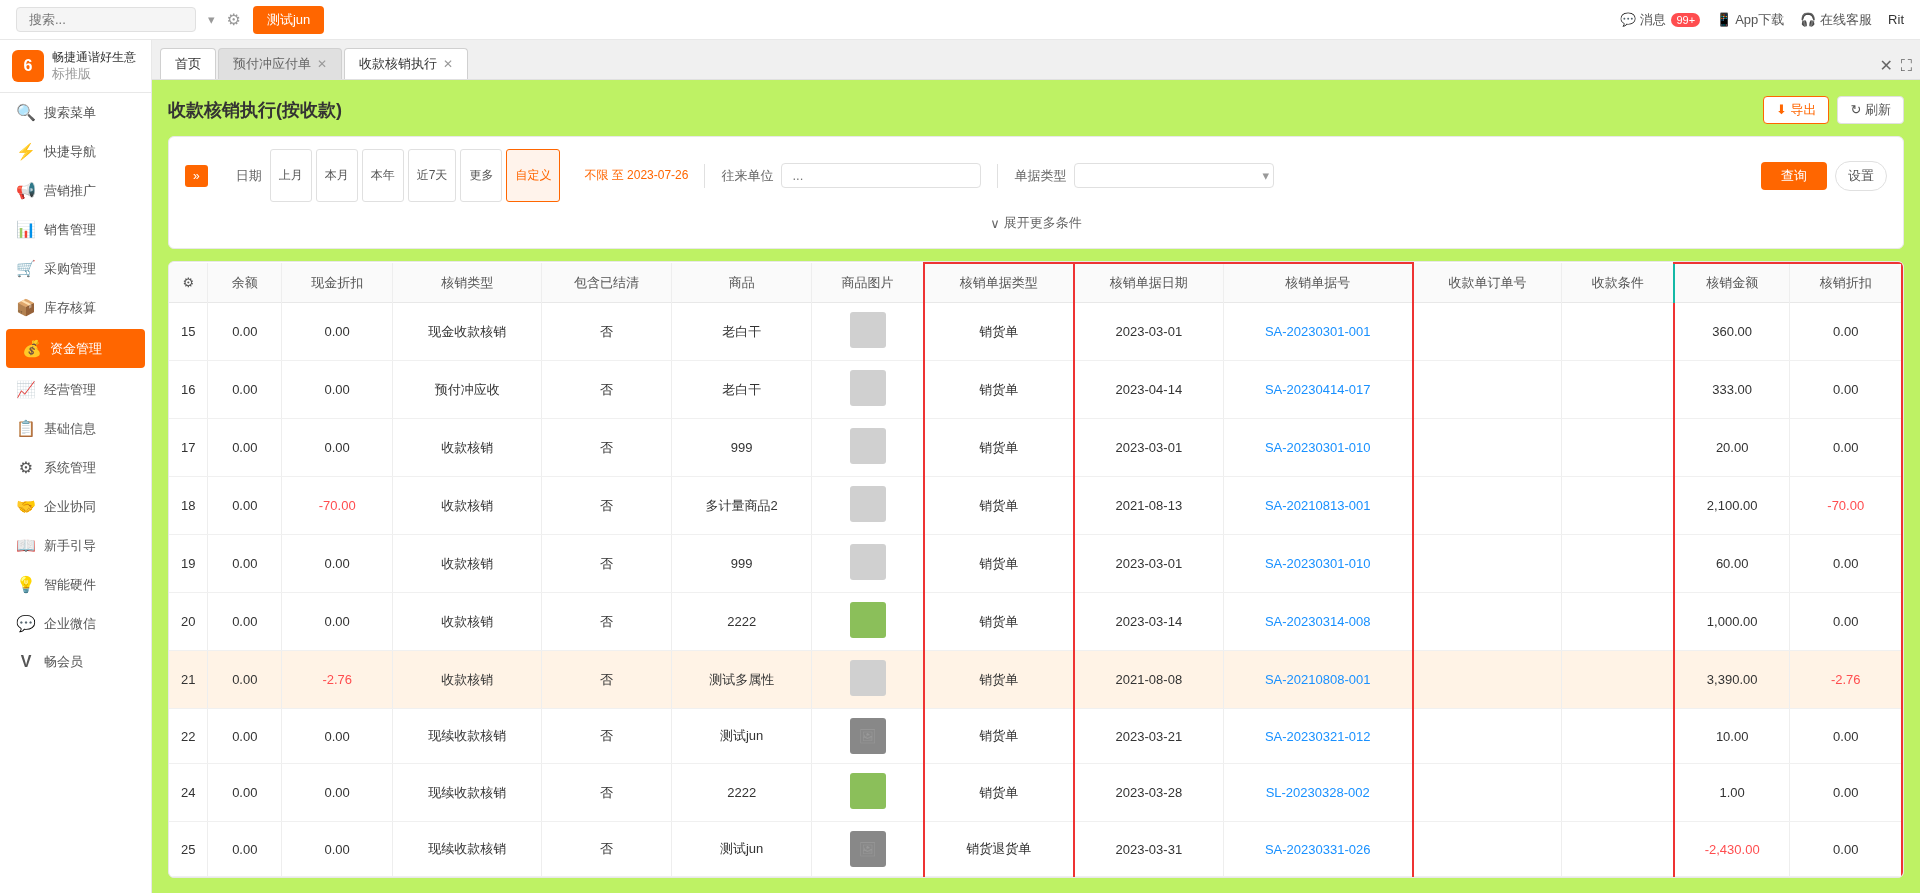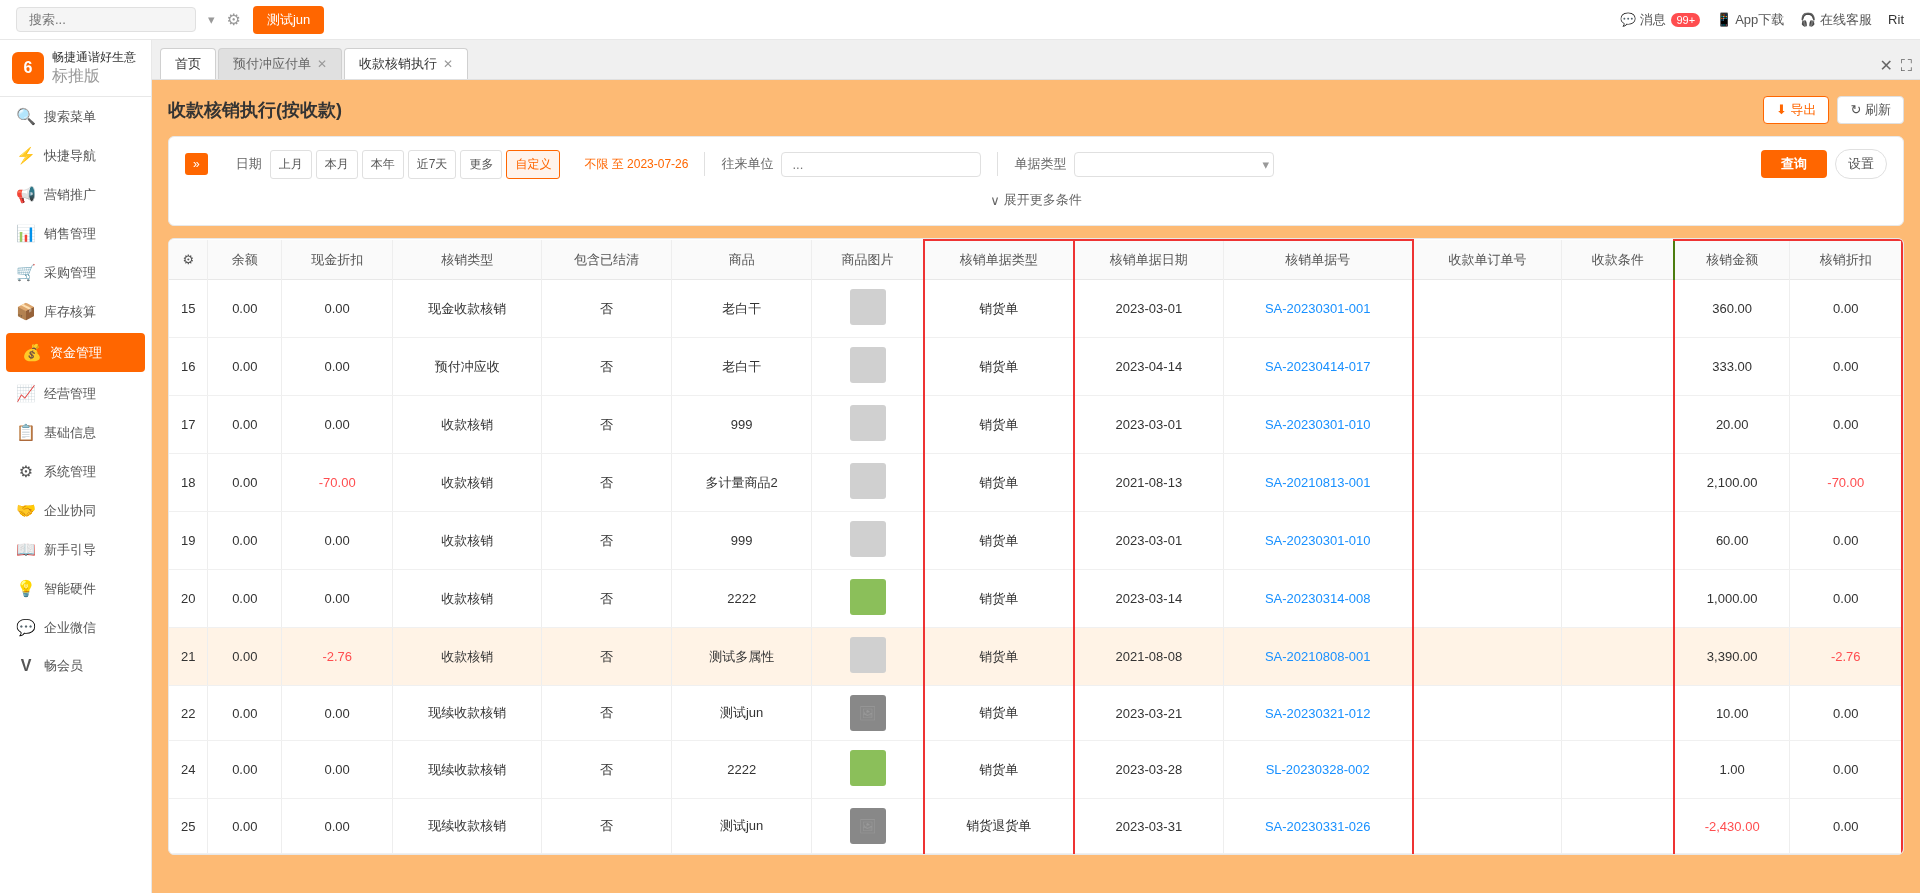--- a/index.html
+++ b/index.html
@@ -120,21 +120,21 @@
       background: #fff;
       color: #333;
       font-weight: 500;
     }
     .tab.home { background: #fff; color: #333; }
     .tab-close { color: #999; font-size: 12px; cursor: pointer; }
     .tab-bar-right { margin-left: auto; display: flex; align-items: center; gap: 8px; padding-bottom: 4px; }
     .tab-action-btn { background: none; border: none; cursor: pointer; color: #666; font-size: 16px; }
     
     
-    .page-content { flex: 1; overflow-y: auto; padding: 16px; background: #fdba74; }
+    .page-content { flex: 1; overflow-y: auto; padding: 16px; background: #bef264; }
     
     
     .page-header {
       display: flex;
       align-items: center;
       justify-content: space-between;
       margin-bottom: 12px;
     }
     .page-title { font-size: 18px; font-weight: 600; color: #333; }
     .header-actions { display: flex; gap: 8px; }
@@ -166,21 +166,21 @@
       margin-bottom: 12px;
     }
     .filter-row { display: flex; align-items: center; gap: 16px; flex-wrap: wrap; }
     .filter-item { display: flex; align-items: center; gap: 8px; }
     .filter-label { color: #666; font-size: 13px; white-space: nowrap; }
     .filter-date-group { display: flex; align-items: center; gap: 4px; }
     .date-btn {
       border: 1px solid #e0e0e0;
       background: #fff;
       border-radius: 3px;
-      padding: 5px 8px;
+      padding: 17px 8px;
       cursor: pointer;
       font-size: 12px;
       color: #555;
     }
     .date-btn.custom { color: #ff6600; border-color: #ff6600; background: #fff3eb; }
     .filter-divider { width: 1px; height: 24px; background: #e0e0e0; }
     .filter-input {
       border: 1px solid #e0e0e0;
       border-radius: 4px;
       padding: 4px 10px;
@@ -189,21 +189,20 @@
       width: 160px;
     }
     .btn-query {
       background: #ff6600;
       color: #fff;
       border: none;
       border-radius: 4px;
       padding: 5px 20px;
       cursor: pointer;
       font-size: 13px;
-      font-weight: bold;
     }
     .btn-settings {
       border: 1px solid #e0e0e0;
       background: #fff;
       border-radius: 15px;
       padding: 5px 12px;
       cursor: pointer;
       font-size: 13px;
       color: #555;
     }
@@ -311,21 +310,21 @@
   </div>
 </div>
 
 <div class="layout">
 
   <div class="sidebar">
     <div class="sidebar-logo">
       <div class="logo-icon">6</div>
       <div class="logo-text">
         <div>畅捷通谐好生意</div>
-        <div style="font-size:16px;color:#999">标推版</div>
+        <div style="font-size:13px;color:#999">标推版</div>
       </div>
     </div>
     <div class="sidebar-menu">
 
       <div class="sidebar-item">
         <span class="sidebar-icon">🔍</span>
         <span>搜索菜单</span>
       </div>
       <div class="sidebar-item">
         <span class="sidebar-icon">⚡</span>
@@ -473,21 +472,21 @@
                 <th>现金折扣</th>
                 <th>核销类型</th>
                 <th>包含已结清</th>
                 <th>商品</th>
                 <th>商品图片</th>
                 <th style="border-left:2px solid #e33;border-top:2px solid #e33;border-right:2px solid #e33">核销单据类型</th>
                 <th style="border-left:2px solid #c2410c;border-top:2px solid #e33">核销单据日期</th>
                 <th style="border-right:2px solid #e33;border-top:2px solid #e33">核销单据号</th>
                 <th>收款单订单号</th>
                 <th>收款条件</th>
-                <th style="border-left:2px solid #4d7c0f;border-top:2px solid #e33">核销金额</th>
+                <th style="border-left:2px solid #14b8a6;border-top:2px solid #e33">核销金额</th>
                 <th style="border-right:2px solid #e33;border-top:2px solid #e33">核销折扣</th>
               </tr>
             </thead>
             <tbody id="table-body">
             <tr>
                   <td>15</td>
                   <td>0.00</td>
                   <td>0.00</td>
                   <td>现金收款核销</td>
                   <td>否</td>

